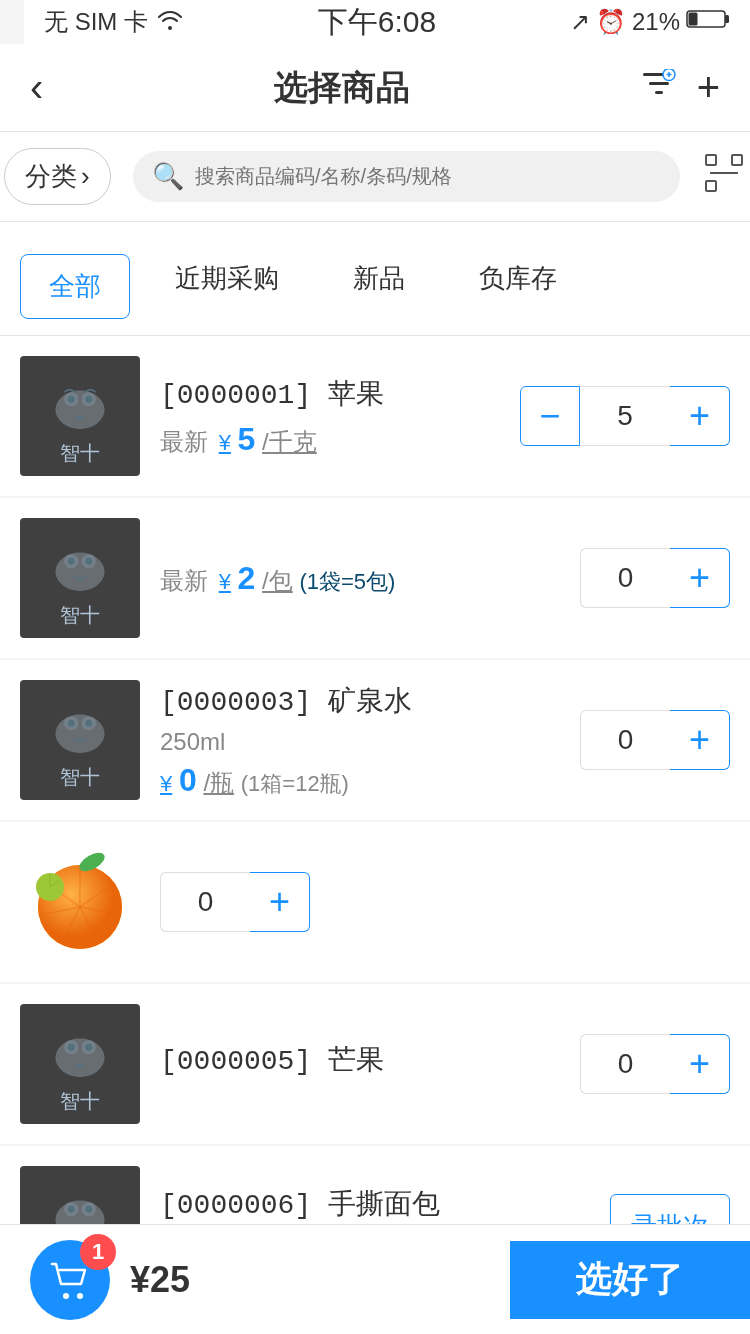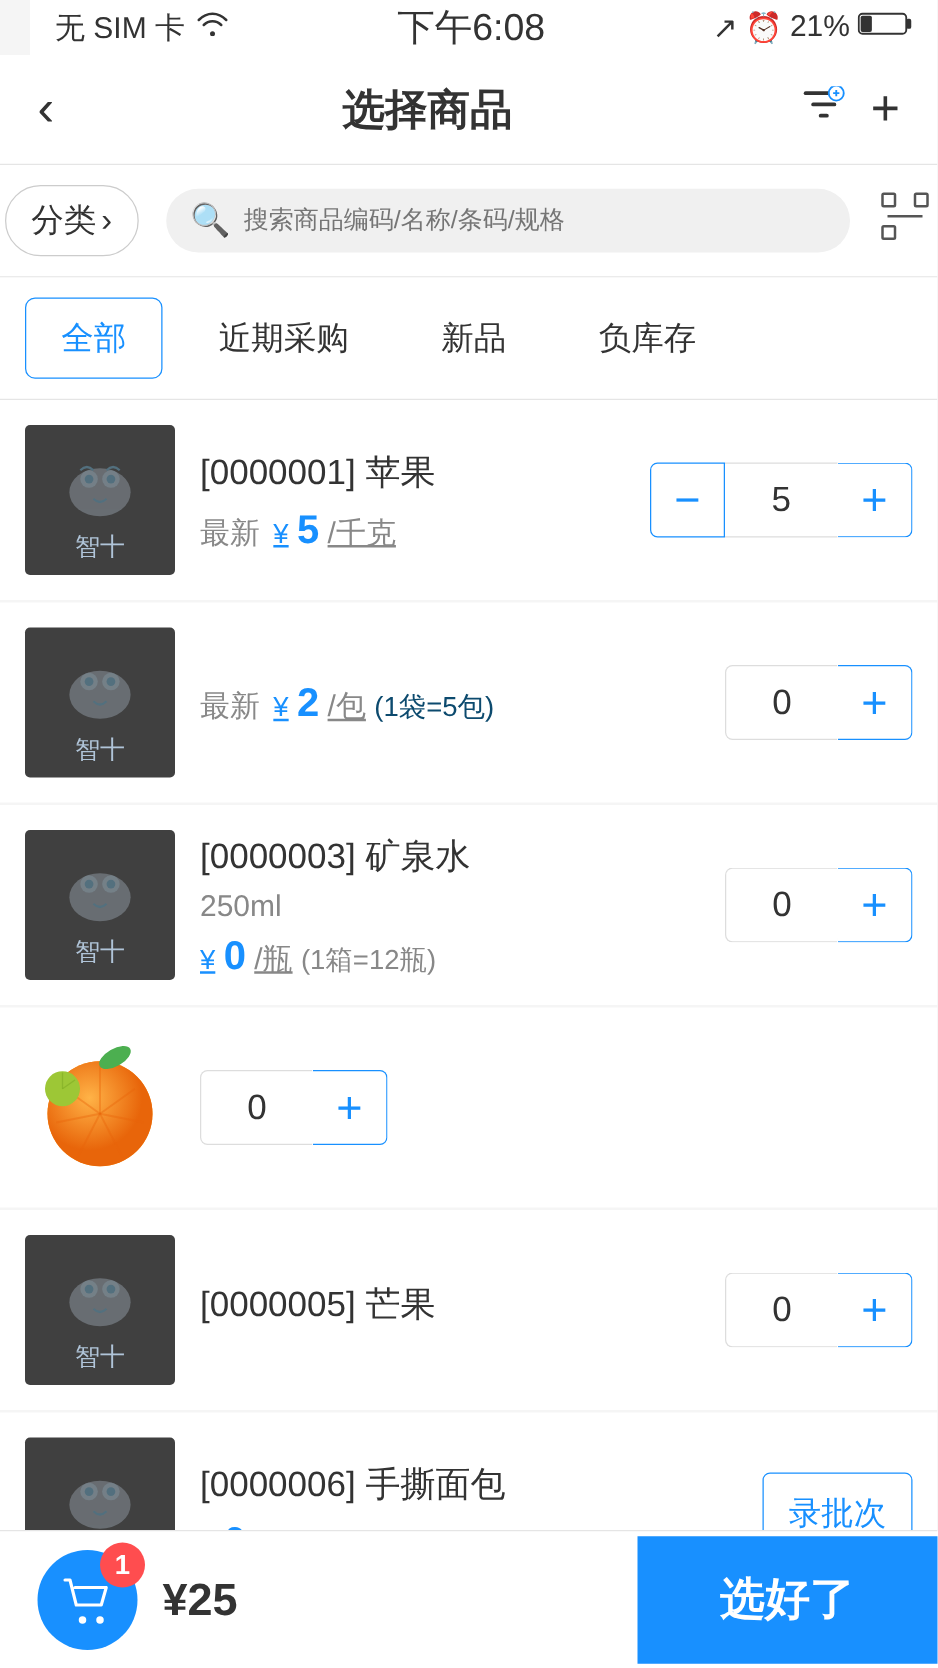--- a/index.html
+++ b/index.html
@@ -113,20 +113,21 @@
       font-size: 26px;
       cursor: pointer;
       border: 1px solid transparent;
       background: #fff;
       color: #333;
     }
     .tab-btn.active {
       border: 1.5px solid #1890ff;
       color: #1890ff;
       background: #fff;
+      margin-top: 16px;
     }
 
     
     .product-list {
       background: #f5f5f5;
     }
     .product-item {
       display: flex;
       align-items: center;
       background: #fff;
@@ -161,20 +162,21 @@
     }
     .product-info {
       flex: 1;
       min-width: 0;
     }
     .product-name {
       font-size: 28px;
       color: #333;
       font-weight: 500;
       margin-bottom: 8px;
+      font-family: Liberation Mono, monospace;
     }
     .product-spec {
       font-size: 24px;
       color: #888;
       margin-bottom: 6px;
     }
     .product-price {
       font-size: 24px;
       color: #888;
     }
@@ -279,21 +281,21 @@
       justify-content: center;
       font-weight: 600;
     }
     .cart-total {
       font-size: 36px;
       font-weight: 600;
       color: #333;
     }
     .confirm-btn {
       width: 240px;
-      height: 102px;
+      height: 78px;
       background: #1890ff;
       color: #fff;
       font-size: 36px;
       font-weight: 600;
       display: flex;
       align-items: center;
       justify-content: center;
       cursor: pointer;
       border: none;
       flex-shrink: 0;

